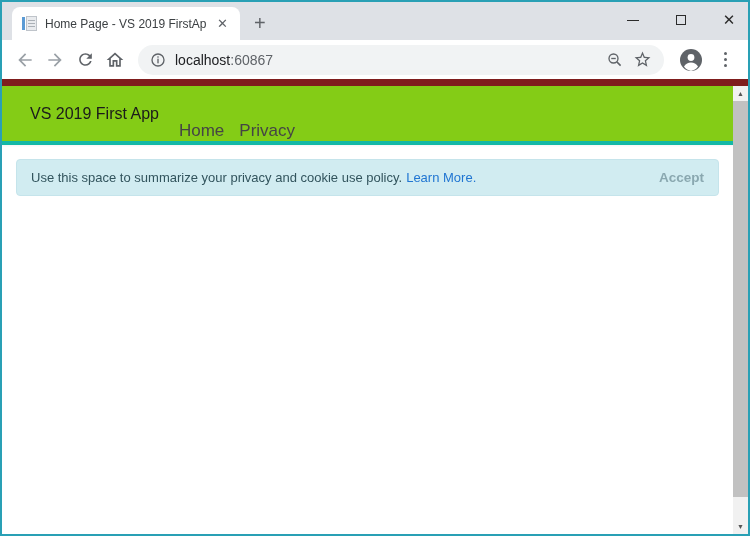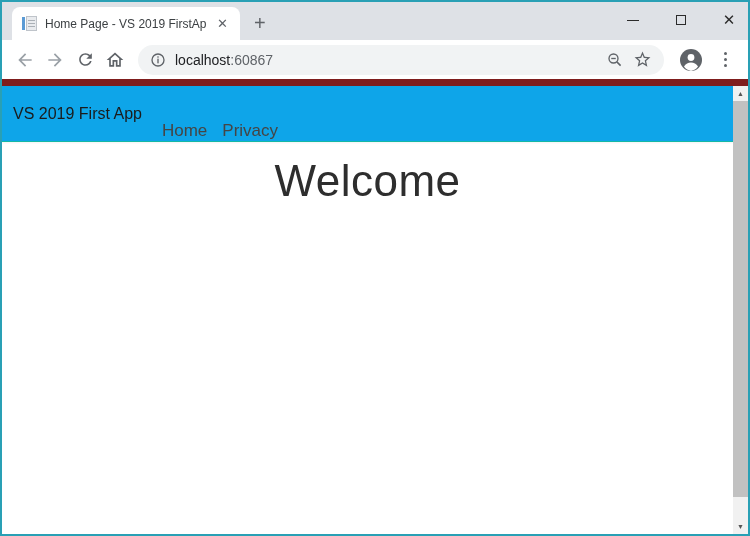--- a/index.html
+++ b/index.html
@@ -65,22 +65,22 @@
   .content { flex:1; display:flex; flex-direction:column; min-width:0; background:#fff; }
 
   
   .scrollbar { flex:0 0 15px; background:#f1f1f1; display:flex; flex-direction:column; align-items:center; }
   .scroll-arrow { height:15px; display:flex; align-items:center; justify-content:center; font-size:7px; color:#555; width:100%; }
   .scroll-thumb { width:15px; background:#c1c1c1; height:396px; flex:0 0 auto; }
   .scroll-gap { flex:1; }
 
   
   .navbar {
-    flex:0 0 39px; display:flex; align-items:center; padding:0 11px;
-    background:#0ea5e9; border-bottom:1px solid #14b8a6;
+    flex:0 0 39px; display:flex; align-items:center; padding:0 28px;
+    background:#84cc16; border-bottom:4px solid #14b8a6;
     box-shadow:0 1px 2px rgba(0,0,0,.05);
   }
   .brand { font-size:16px; color:#1b1b1b; margin-right:20px; cursor:default; }
   .nav-link { font-size:17px; color:#454545; margin-right:15px; cursor:default;margin-top:35px; }
 
   
   .banner {
     margin:14px 14px 0 14px;
     background:#d1ecf1; border:1px solid #c5e4eb; border-radius:4px;
     padding:10px 14px;
@@ -196,23 +196,27 @@
 
   <div class="viewport">
     <div class="content">
 
       <div class="navbar">
         <span class="brand">VS 2019 First App</span>
         <span class="nav-link">Home</span>
         <span class="nav-link">Privacy</span>
       </div>
 
+      <div class="banner">
+        <span class="banner-text">Use this space to summarize your privacy and cookie use policy.</span>
+        <span class="banner-link">Learn More.</span>
+        <span class="accept-btn">Accept</span>
+      </div>
 
       <div class="main">
-        <div class="welcome">Welcome</div>
       </div>
 
     </div>
 
     <div class="scrollbar">
       <span class="scroll-arrow">▲</span>
       <span class="scroll-thumb"></span>
       <span class="scroll-gap"></span>
       <span class="scroll-arrow">▼</span>
     </div>

